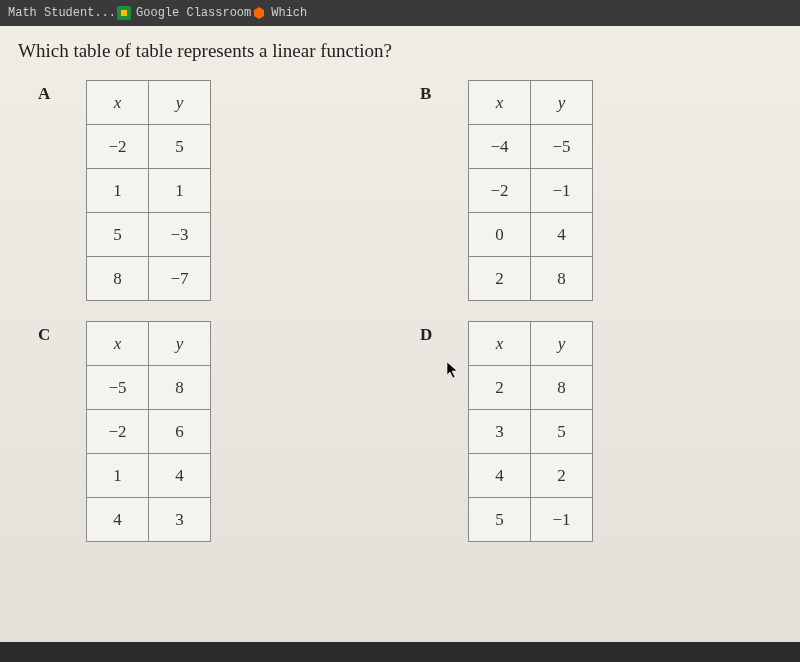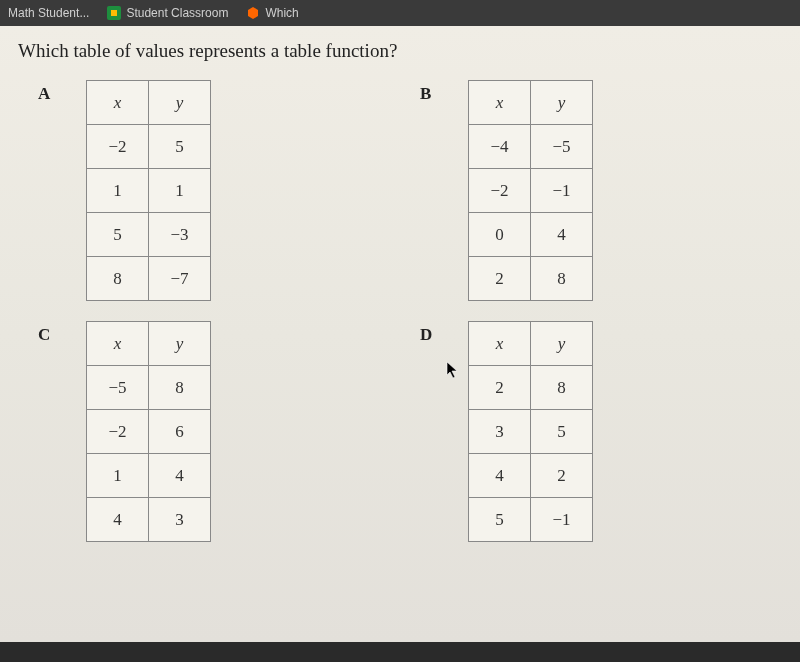--- a/index.html
+++ b/index.html
@@ -10,22 +10,22 @@
       height: 662px;
       overflow: hidden;
       position: relative;
     }
     .browser-bar {
       background: #3a3a3a;
       height: 26px;
       display: flex;
       align-items: center;
       padding: 8px 8px;
-      gap: 18px;
-      font-family: Liberation Sans, sans-serif;
+      gap: 1px;
+      font-family: Liberation Mono, monospace;
       font-size: 12px;
       color: #d0d0d0;
     }
     .bookmark {
       display: flex;
       align-items: center;
       gap: 5px;
       cursor: pointer;
     }
     .bookmark-icon {
@@ -118,34 +118,34 @@
   <div class="bookmark">
     <span>Math Student...</span>
   </div>
   <div class="bookmark">
     <span class="bookmark-icon icon-classroom">
       <svg width="10" height="10" viewBox="0 0 10 10">
           <rect x="0" y="0" width="10" height="10" fill="#1e8e3e"></rect>
           <rect x="2" y="2" width="6" height="6" fill="#fbbc04"></rect>
         </svg>
     </span>
-    <span>Student Classroom</span>
+    <span>Google Classroom</span>
   </div>
   <div class="bookmark">
     <span class="bookmark-icon">
       <svg class="icon-hudl" viewBox="0 0 14 14">
           <path d="M7 1 L2 4 L2 10 L7 13 L12 10 L12 4 Z" fill="#ff6600"></path>
         </svg>
     </span>
     <span>Which</span>
   </div>
 </div>
 
 <div class="content">
-  <div class="question">Which table of values represents a table function?</div>
+  <div class="question">Which table of table represents a linear function?</div>
 
   <div class="tables-grid">
 
     <div class="table-block">
       <div class="table-label">A</div>
       <table>
         <tbody>
             <tr>
               <td class="header-cell">x</td>
               <td class="header-cell">y</td>

